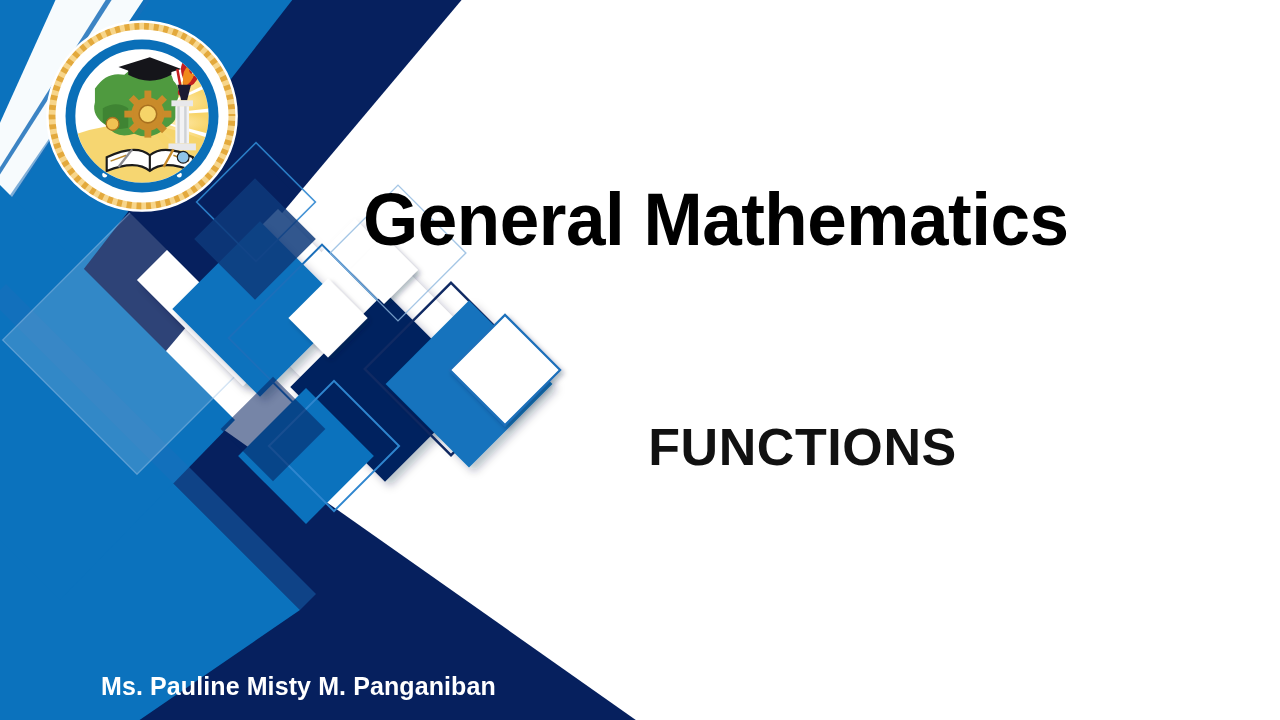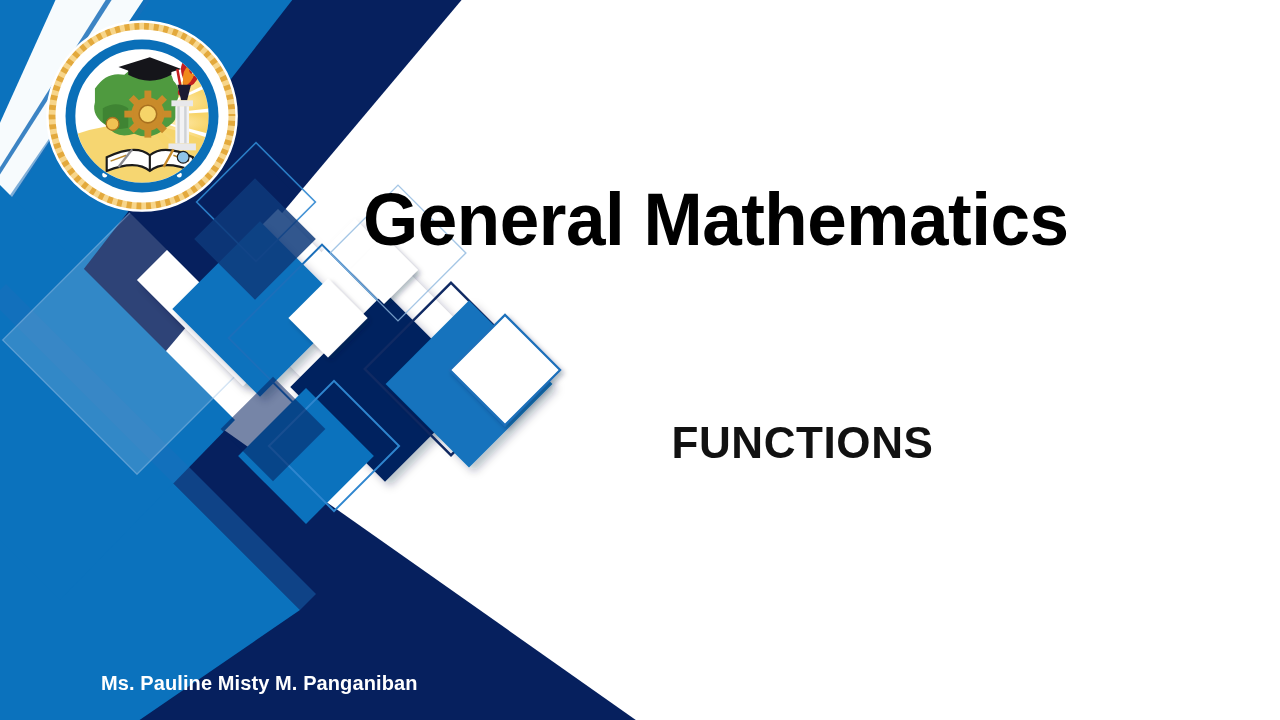--- a/index.html
+++ b/index.html
@@ -52,34 +52,34 @@
     position: absolute;
     left: 0;
     top: 421px;
     width: 1280px;
     text-align: center;
   }
   #slide-subtitle {
     display: inline-block;
     margin-left: 325px;
     font-family: "Liberation Sans", sans-serif;
-    font-size: 44px;
+    font-size: 52px;
     font-weight: bold;
     color: #111111;
     letter-spacing: 0.6px;
     line-height: 1.0;
     white-space: nowrap;
   }
 
   #presenter {
     position: absolute;
     left: 101px;
     top: 672px;
     font-family: "Liberation Sans", sans-serif;
-    font-size: 20px;
+    font-size: 25px;
     font-weight: bold;
     color: #ffffff;
     letter-spacing: 0.1px;
     white-space: nowrap;
   }
 
   
   #logo {
     position: absolute;
     left: 33px;

